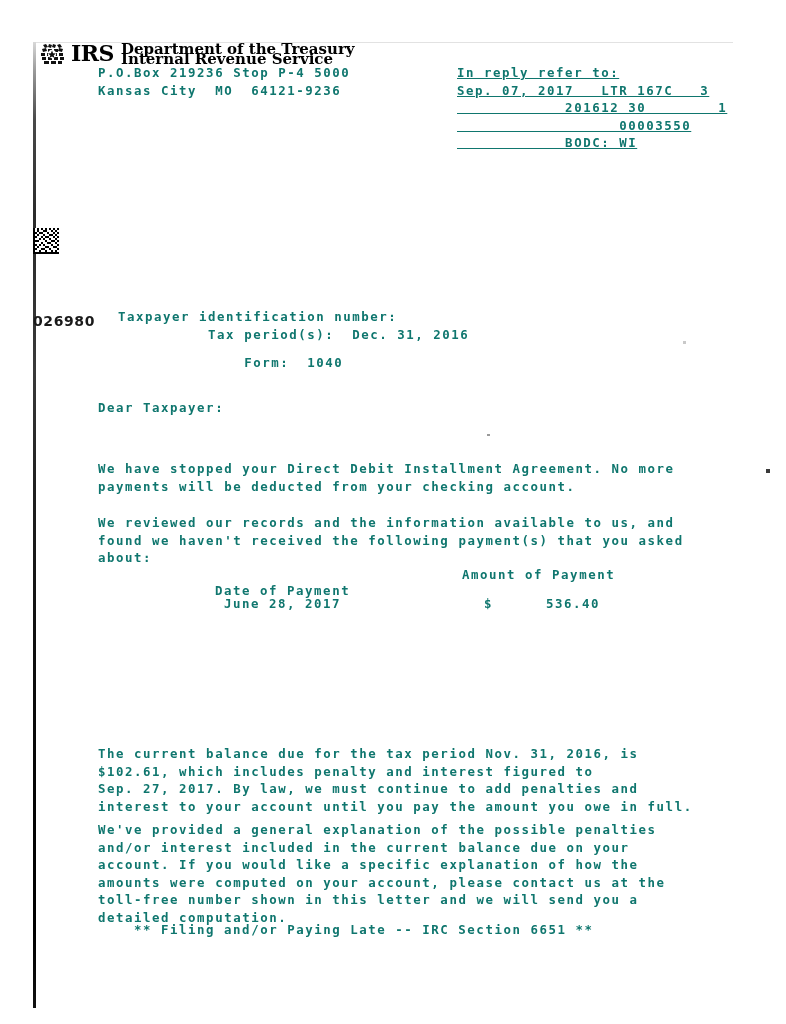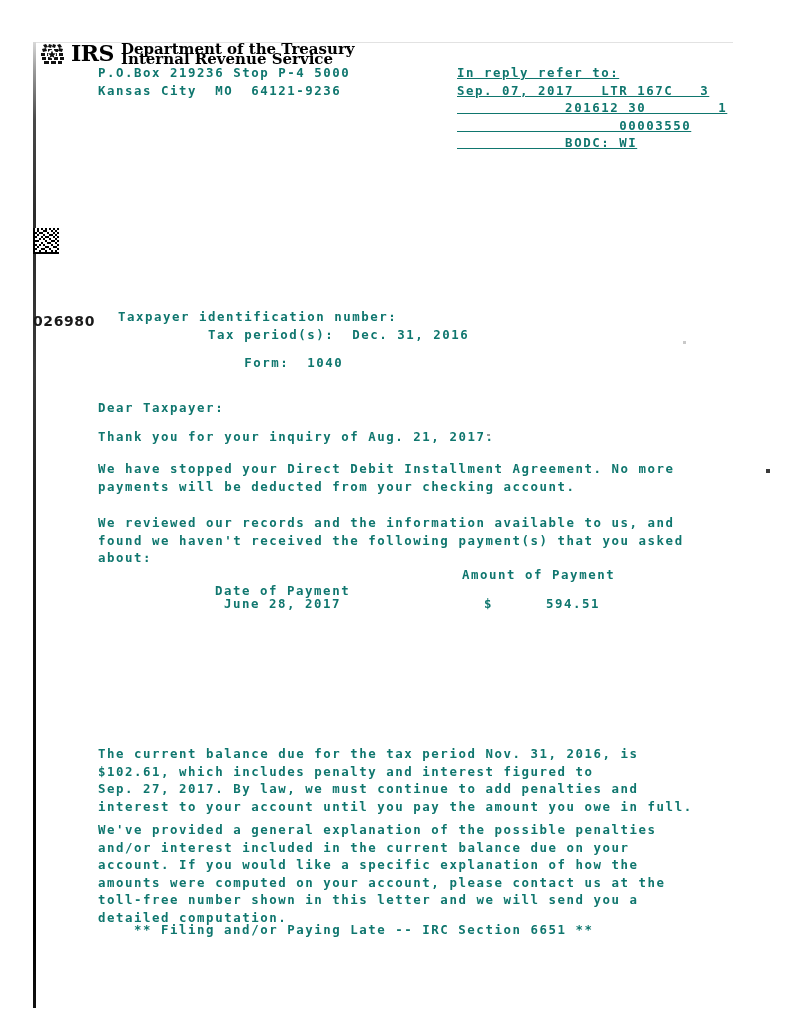--- a/index.html
+++ b/index.html
@@ -264,32 +264,31 @@
   </div>
 
   <div class="doc-code">026980</div>
 
   <div class="mono tin-block"><span>Taxpayer identification number:</span>
 <span>          Tax period(s):  Dec. 31, 2016</span></div>
 
   <div class="mono form-block">              Form:  1040</div>
 
   <div class="mono salutation">Dear Taxpayer:</div>
-  <div class="mono p-thanks">Thank you for your inquiry of Aug. 21, 2017.</div>
   <div class="mono p-stopped">We have stopped your Direct Debit Installment Agreement. No more
 payments will be deducted from your checking account.</div>
   <div class="mono p-reviewed">We reviewed our records and the information available to us, and
 found we haven't received the following payment(s) that you asked
 about:</div>
 
   <div class="mono pay-head">Date of Payment</div>
   <div class="mono pay-head-amt">Amount of Payment</div>
   <div class="mono pay-date">June 28, 2017</div>
   <div class="mono pay-dollar">$</div>
-  <div class="mono pay-amount">594.51</div>
+  <div class="mono pay-amount">536.40</div>
 
   <div class="mono p-balance">The current balance due for the tax period Nov. 31, 2016, is
 $102.61, which includes penalty and interest figured to
 Sep. 27, 2017. By law, we must continue to add penalties and
 interest to your account until you pay the amount you owe in full.</div>
   <div class="mono p-penalty">We've provided a general explanation of the possible penalties
 and/or interest included in the current balance due on your
 account. If you would like a specific explanation of how the
 amounts were computed on your account, please contact us at the
 toll-free number shown in this letter and we will send you a

